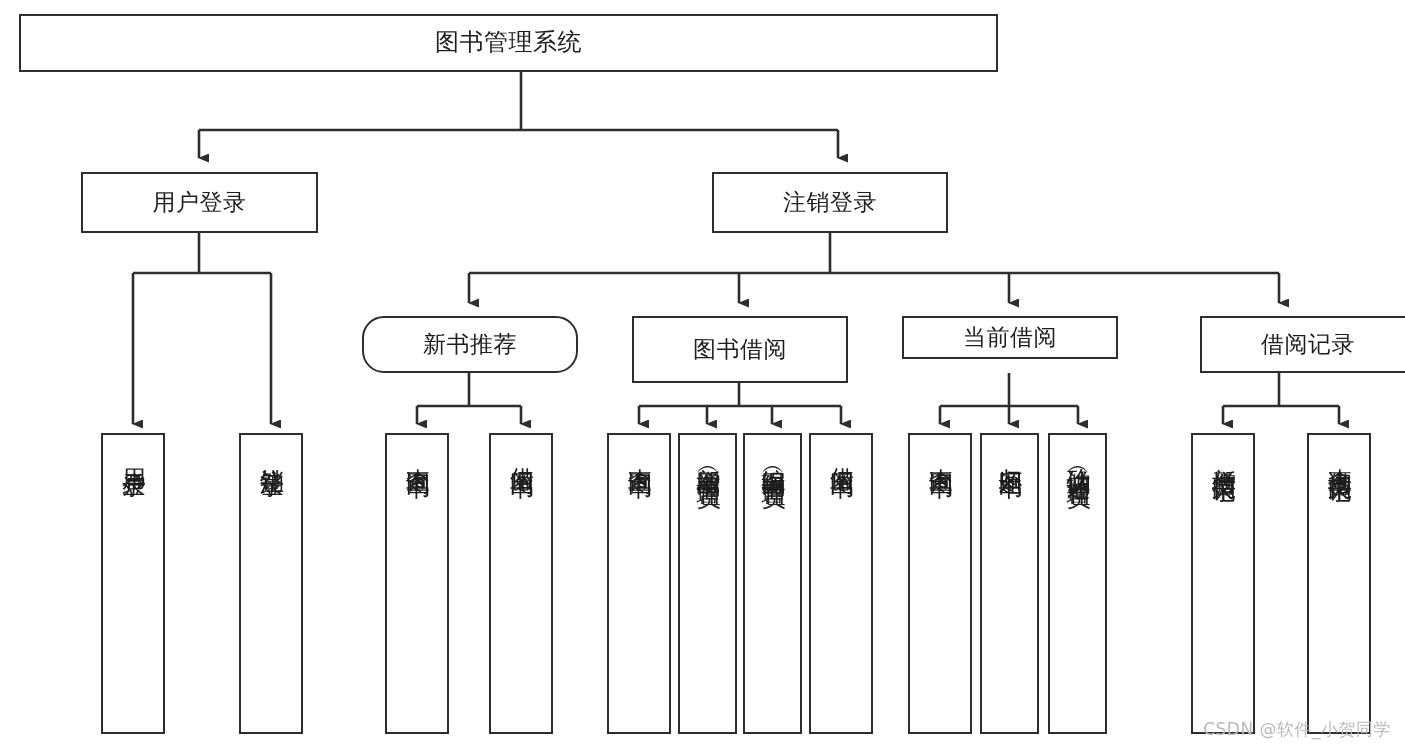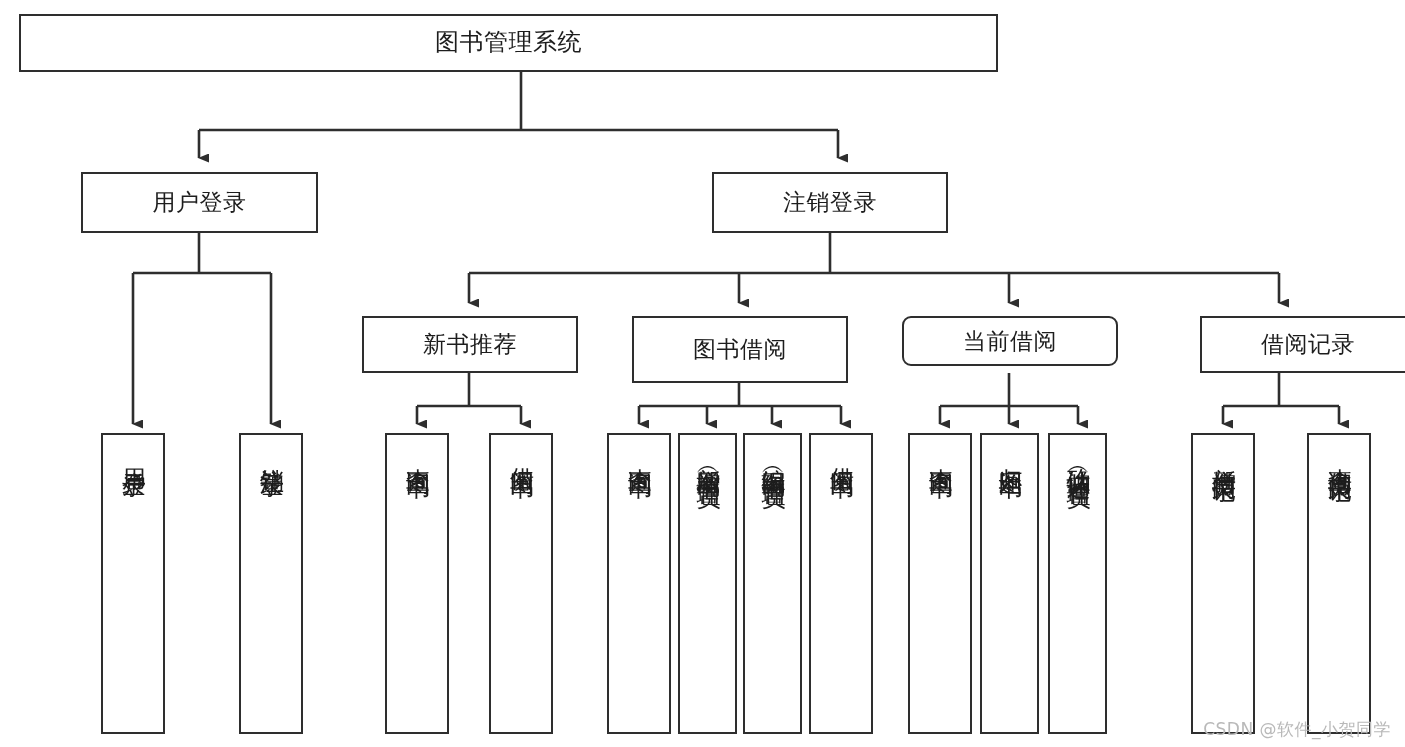--- a/index.html
+++ b/index.html
@@ -133,27 +133,27 @@
     <span class="label">图书管理系统</span>
   </div>
 
   <div class="node h" style="left:81px; top:172px; width:237px; height:61px;">
     <span class="label">用户登录</span>
   </div>
   <div class="node h" style="left:712px; top:172px; width:236px; height:61px;">
     <span class="label">注销登录</span>
   </div>
 
-  <div class="node h" style="left:362px; top:316px; width:216px; height:57px;">
+  <div class="node h" style="left:362px; top:316px; width:216px; height:57px;border-radius:22px;">
     <span class="label">新书推荐</span>
   </div>
   <div class="node h" style="left:632px; top:316px; width:216px; height:67px;">
     <span class="label">图书借阅</span>
   </div>
-  <div class="node h" style="left:902px; top:316px; width:216px; height:50px;border-radius:9px;">
+  <div class="node h" style="left:902px; top:316px; width:216px; height:43px;">
     <span class="label">当前借阅</span>
   </div>
   <div class="node h" style="left:1172px; top:316px; width:216px; height:57px;margin-left:28px;">
     <span class="label">借阅记录</span>
   </div>
 
   <div class="node v" style="left:101px; top:433px; width:64px; height:301px;">
     <span class="label">用户登录</span>
   </div>
   <div class="node v" style="left:239px; top:433px; width:64px; height:301px;">

